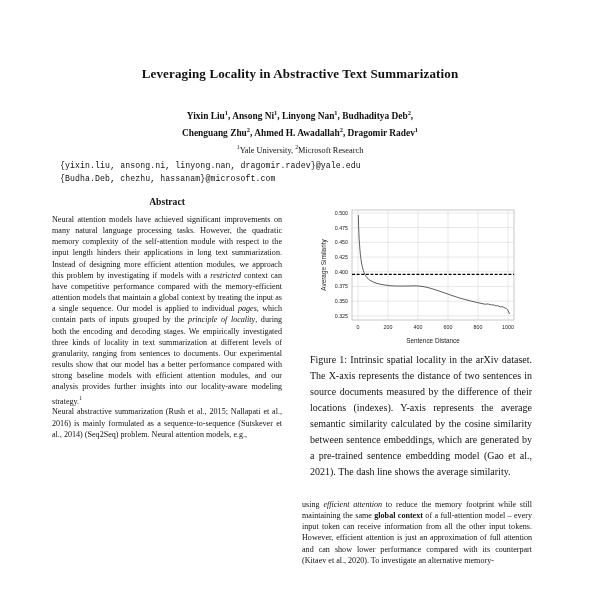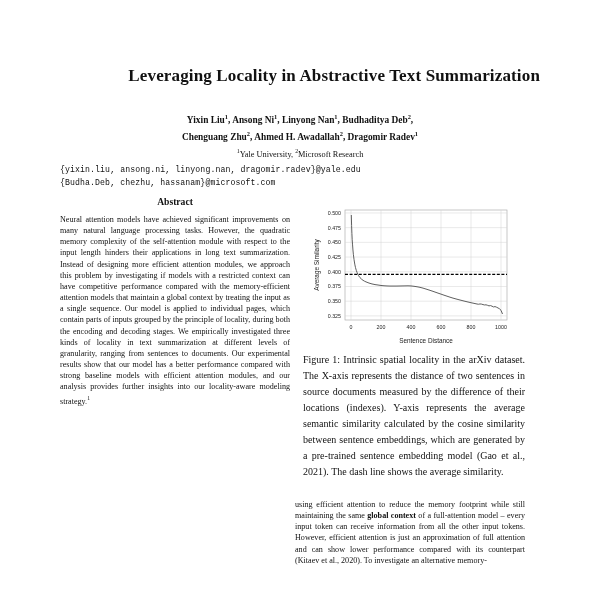--- a/index.html
+++ b/index.html
@@ -17,24 +17,24 @@
   .page {
     position: relative;
     width: 600px;
     height: 600px;
     box-sizing: border-box;
     padding: 0 60px;
   }
 
   
   .title {
-    text-align: right;
-    font-family: "Liberation Serif", serif;
-    font-weight: bold;
-    font-size: 17px;
+    text-align: center;
+    font-family: "Liberation Serif", serif;
+    font-weight: bold;
+    font-size: 13px;
     letter-spacing: 0.15px;
     margin: 0;
     padding-top: 66px;
   }
   .authors {
     text-align: center;
     font-family: "Liberation Serif", serif;
     font-weight: bold;
     font-size: 9.4px;
     line-height: 13.2px;
@@ -55,24 +55,24 @@
     font-size: 8.2px;
     line-height: 12.5px;
     margin-top: 5px;
     letter-spacing: 0.1px;
   }
 
   
   .columns {
     position: absolute;
     top: 196px;
-    left: 60px;
+    left: 52px;
     width: 480px;
     display: flex;
-    gap: 5px;
+    gap: 20px;
   }
   .col {
     width: 230px;
   }
 
   .sec-head-center {
     text-align: center;
     font-weight: bold;
     font-size: 9.6px;
     margin: 0 0 7px 0;
@@ -85,21 +85,21 @@
   .sec-head .num { margin-right: 8px; }
 
   p.body-text {
     margin: 0;
     font-size: 8.1px;
     line-height: 11.15px;
     text-align: justify;
     text-justify: inter-word;
     hyphens: none;
   }
-  .it { }
+  .it { font-style: italic; }
   .bold { font-weight: bold; }
   sup.fn { font-size: 5.6px; vertical-align: super; }
 
   
   .figure-wrap {
     width: 230px;
     margin: 0 0 7px 0;
   }
   .chart {
     position: relative;
@@ -142,20 +142,21 @@
 
   <div class="columns">
 
     <div class="col">
 
       <div class="sec-head-center">Abstract</div>
 
       <p class="body-text"><span>Neural attention models have achieved significant improvements on many natural language processing tasks. However, the quadratic memory complexity of the self-attention module with respect to the input length hinders their applications in long text summarization. Instead of designing more efficient attention modules, we approach this problem by investigating if models with a </span><span class="it">restricted</span><span> context can have competitive performance compared with the memory-efficient attention models that maintain a global context by treating the input as a single sequence. Our model is applied to individual </span><span class="it">pages</span><span>, which contain parts of inputs grouped by the </span><span class="it">principle of locality</span><span>, during both the encoding and decoding stages. We empirically investigated three kinds of locality in text summarization at different levels of granularity, ranging from sentences to documents. Our experimental results show that our model has a better performance compared with strong baseline models with efficient attention modules, and our analysis provides further insights into our locality-aware modeling strategy.</span><sup class="fn">1</sup></p>
 
 
+      <p class="body-text">Neural abstractive summarization (Rush et al., 2015; Nallapati et al., 2016) is mainly formulated as a sequence-to-sequence (Sutskever et al., 2014) (Seq2Seq) problem. Neural attention models, e.g.,</p>
 
     </div>
 
     <div class="col">
 
       <div class="figure-wrap">
         <div class="chart">
           <svg width="205" height="142" viewBox="0 0 205 142">
 
             <rect x="36" y="6" width="162" height="110" fill="#ffffff" stroke="#b0b0b0" stroke-width="0.7"></rect>

